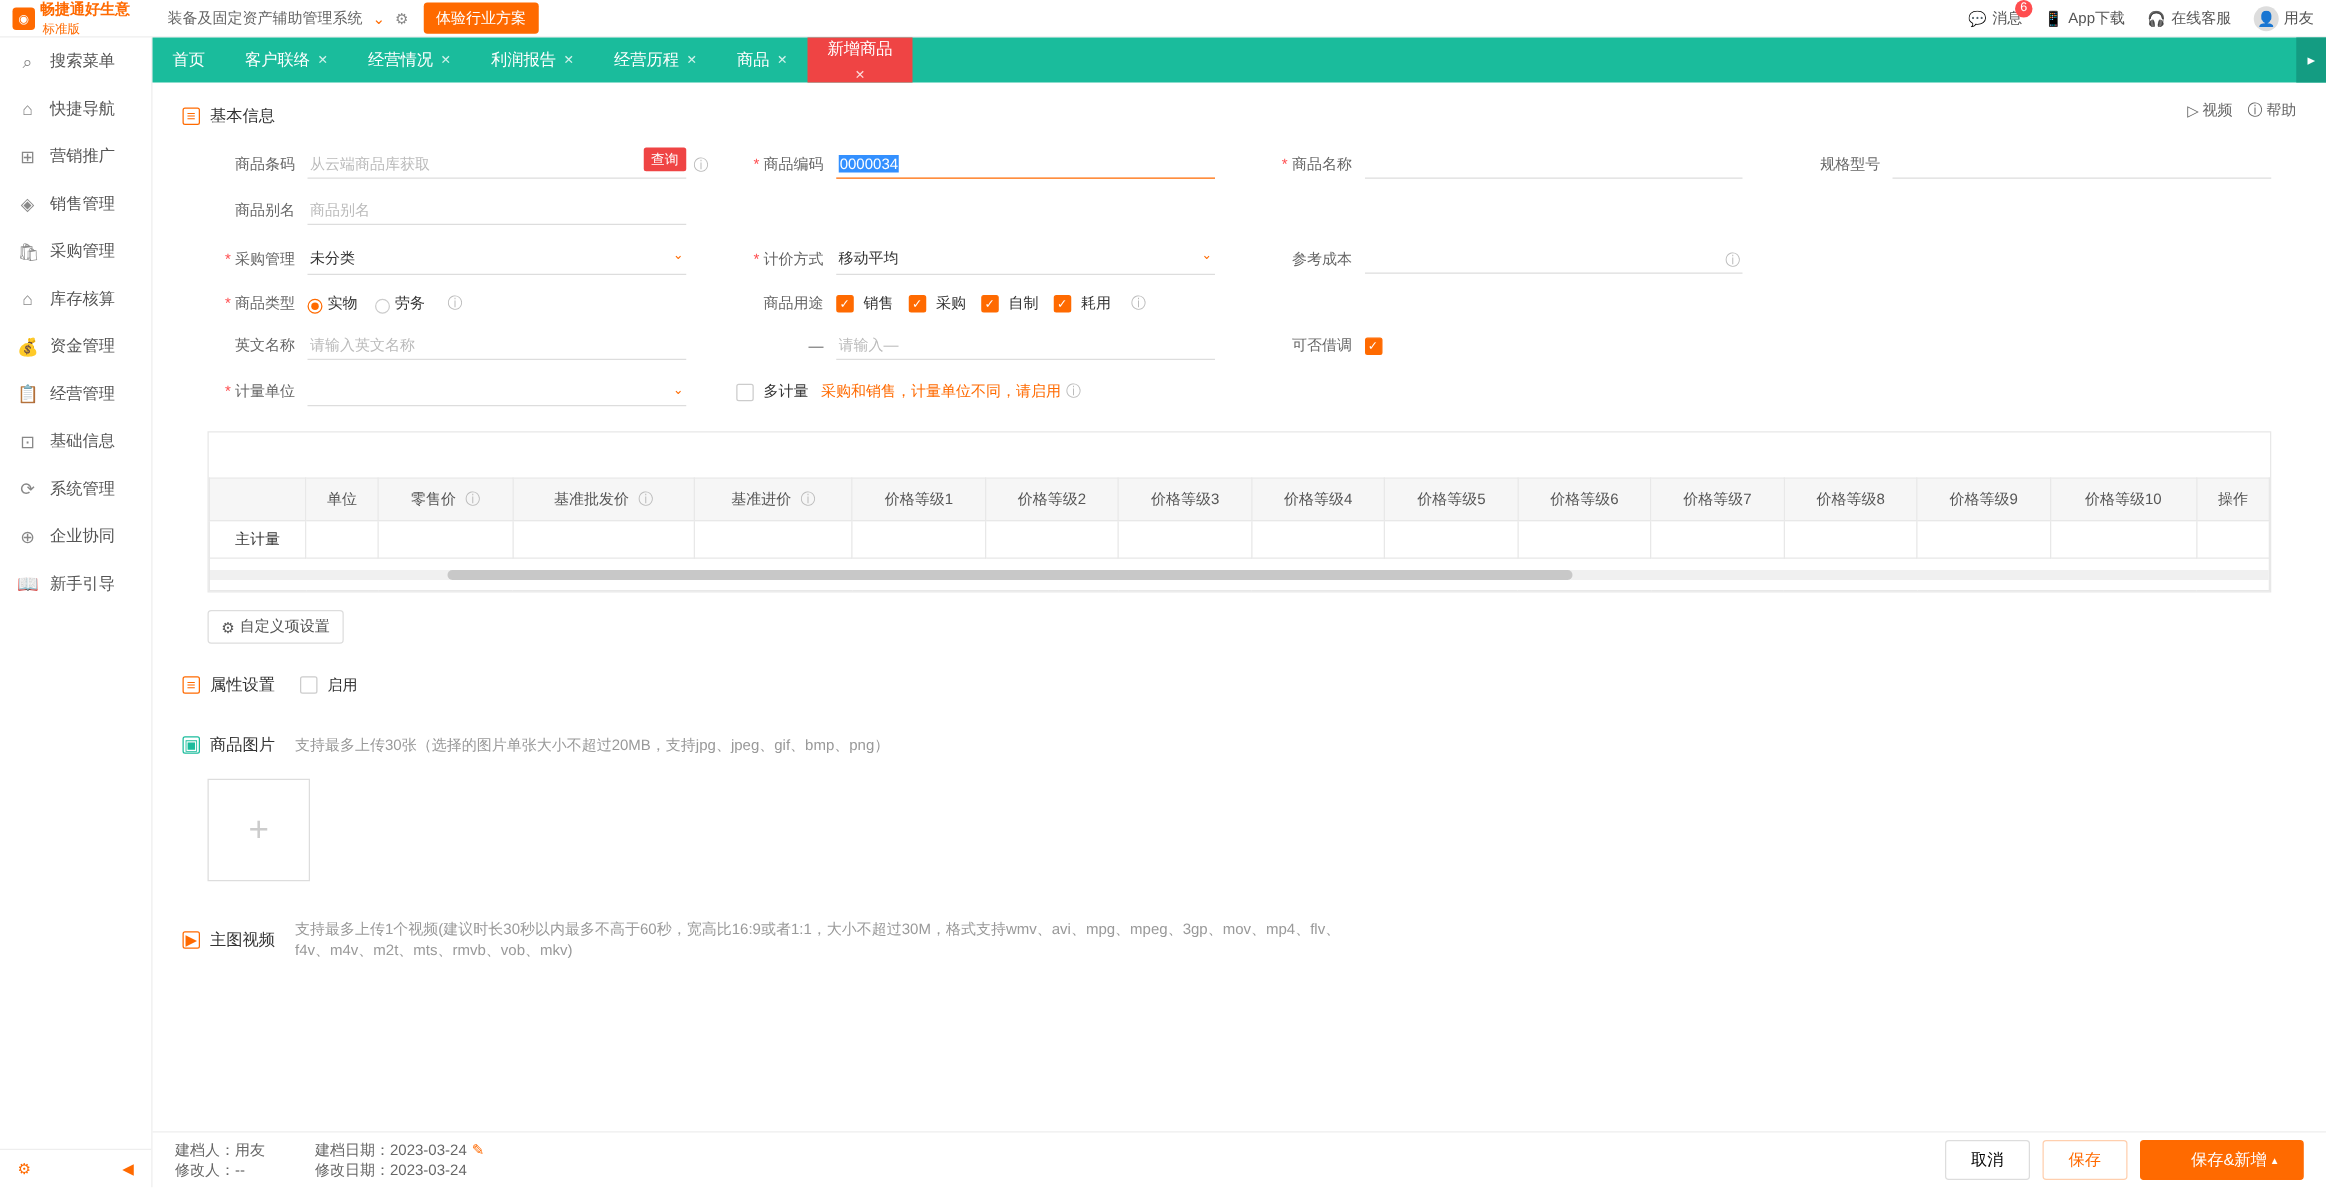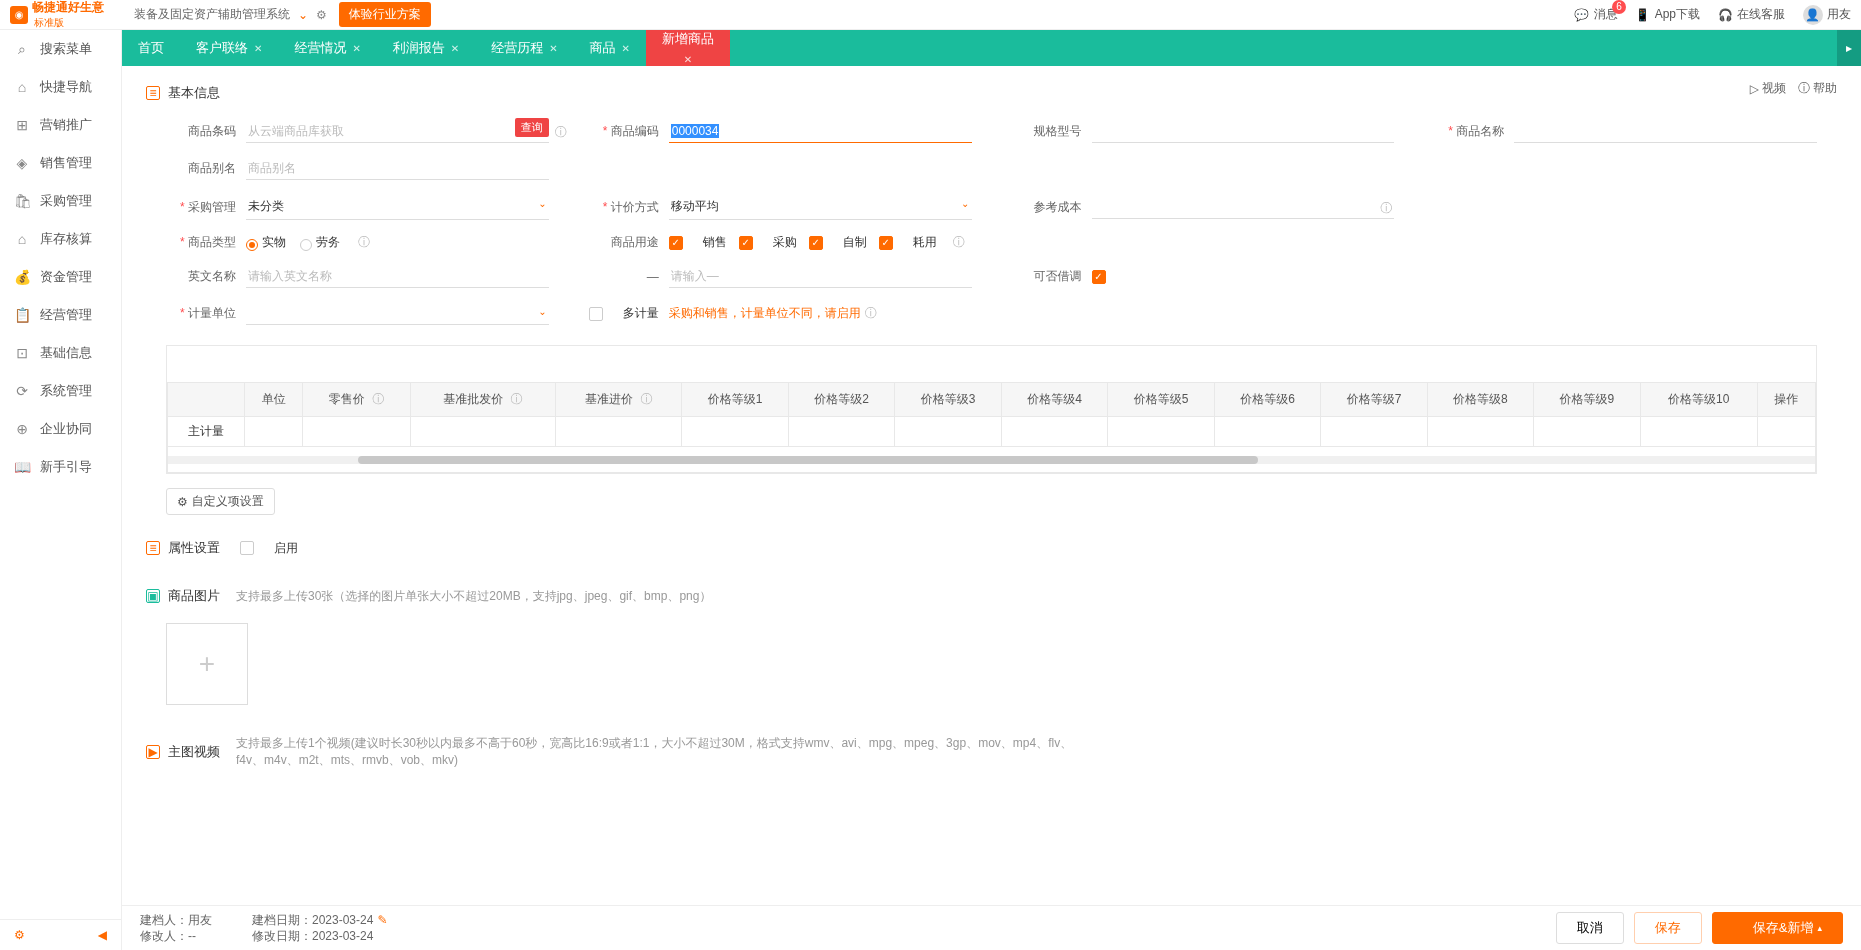--- a/index.html
+++ b/index.html
@@ -66,21 +66,21 @@
 .radio-grp { display: flex; gap: 14px; align-items: center; }
 .radio-opt { display: flex; align-items: flex-end; gap: 4px; cursor: pointer; }
 .radio-c { width: 12px; height: 12px; border: 1px solid #ccc; border-radius: 50%; display: inline-flex; align-items: center; justify-content: center; }
 .radio-c.on { border-color: #ff6a00; }
 .radio-c.on::after { content: ""; width: 6px; height: 6px; background: #ff6a00; border-radius: 50%; }
 
 .chk-grp { display: flex; gap: 12px; align-items: center; flex-wrap: wrap; }
 .chk { width: 14px; height: 14px; border: 1px solid #ccc; border-radius: 2px; display: inline-flex; align-items: center; justify-content: center; cursor: pointer; }
 .chk.on { background: #ff6a00; border-color: #ff6a00; color: #fff; font-size: 10px; }
 .chk.on::after { content: "✓"; }
-.chk-lbl { display: flex; align-items: center; gap: 20px; cursor: pointer; }
+.chk-lbl { display: flex; align-items: center; gap: 8px; cursor: pointer; }
 .hint-orange { color: #ff6a00; font-size: 12px; }
 
 
 .tbl-wrap { margin: 0 20px 14px 20px; border: 1px solid #e8e8e8; }
 .tbl { width: 100%; border-collapse: collapse; font-size: 12px; margin-top: 36px; }
 .tbl th { background: #f6f6f6; border: 1px solid #e8e8e8; padding: 8px 6px; color: #555; font-weight: normal; text-align: center; }
 .tbl td { border: 1px solid #e8e8e8; padding: 6px; text-align: center; height: 26px; }
 .tbl-scroll { height: 8px; background: #f0f0f0; position: relative; }
 .tbl-scroll-thumb { position: absolute; left: 190px; width: 900px; height: 8px; background: #c8c8c8; border-radius: 4px; }
 
@@ -256,25 +256,25 @@
               <span class="info-ico" style="position:absolute;right:-18px;top:4px">ⓘ</span>
             </div>
           </div>
           <div class="form-item">
             <span class="form-label req">商品编码</span>
             <div class="form-ctrl">
               <div class="form-input hl"><span class="selected-text">0000034</span></div>
             </div>
           </div>
           <div class="form-item">
+            <span class="form-label req">商品名称</span>
+            <div class="form-ctrl"><input class="form-input" style=""></div>
+          </div>
+          <div class="form-item">
             <span class="form-label">规格型号</span>
-            <div class="form-ctrl"><input class="form-input" style=""></div>
-          </div>
-          <div class="form-item">
-            <span class="form-label req">商品名称</span>
             <div class="form-ctrl"><input class="form-input" style=""></div>
           </div>
 
           <div class="form-item">
             <span class="form-label">商品别名</span>
             <div class="form-ctrl"><input class="form-input" placeholder="商品别名" style=""></div>
           </div>
           <div class="form-item" style="grid-column: span 3"></div>
 
           <div class="form-item">

